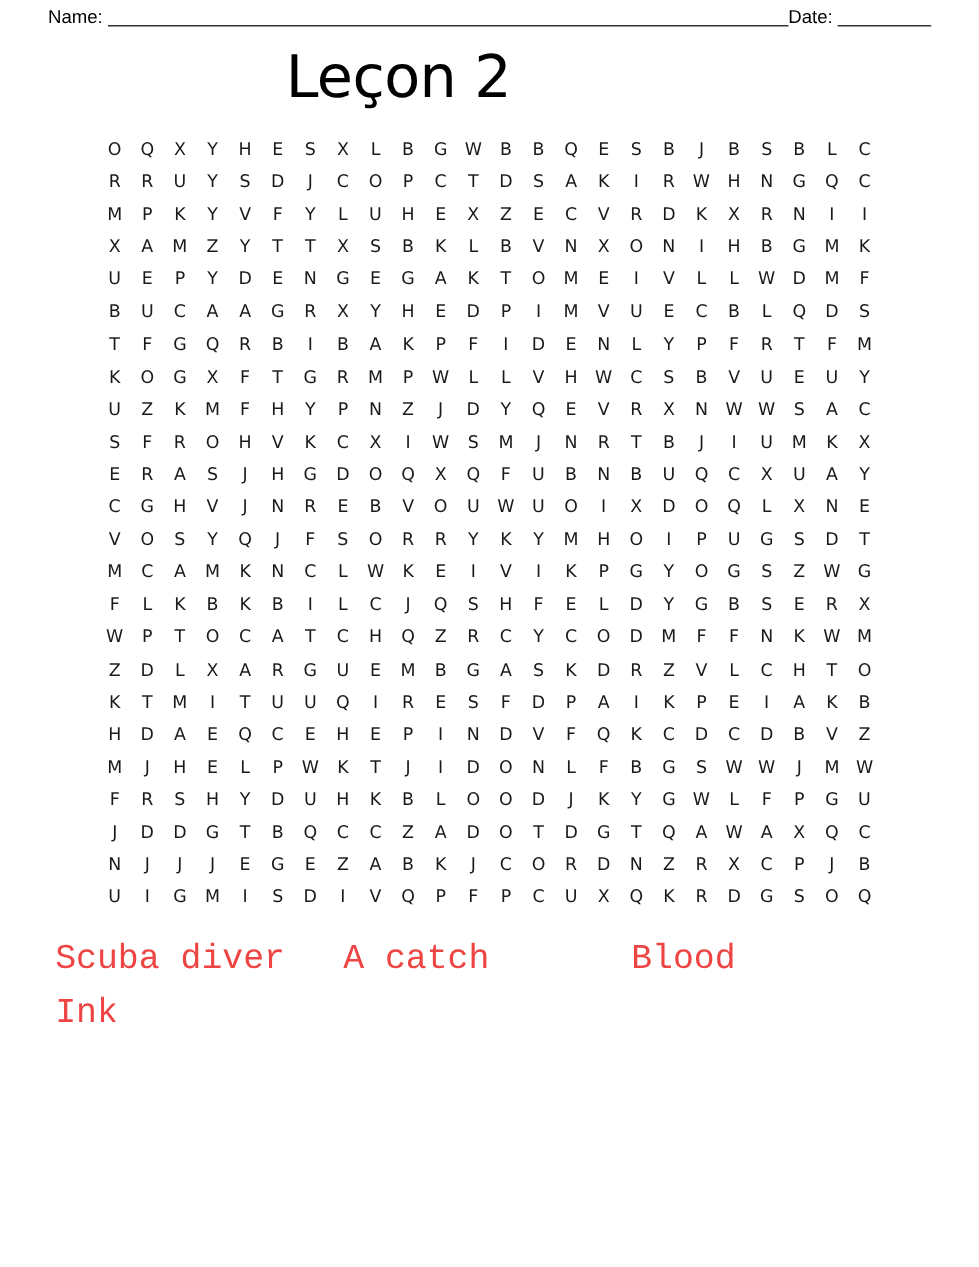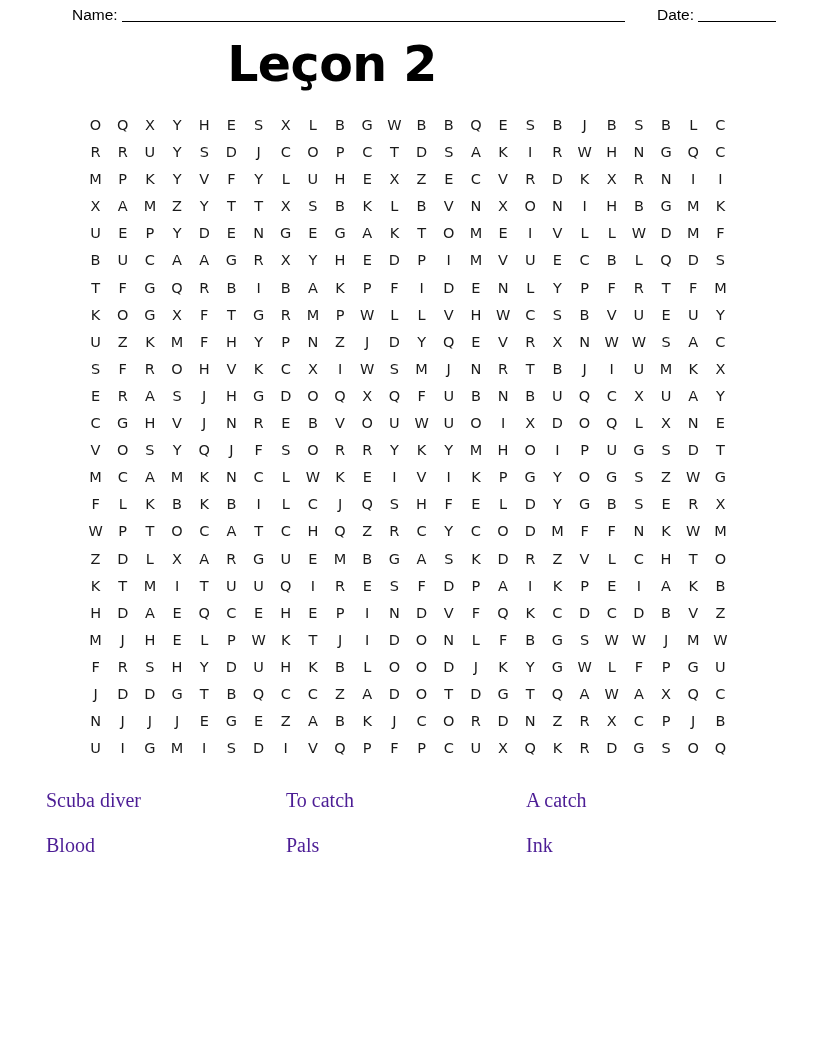--- a/index.html
+++ b/index.html
@@ -24,41 +24,40 @@
     width: 816px;
     height: 30px;
     display: flex;
     align-items: center;
     padding: 0 40px;
     box-sizing: border-box;
     font-size: 15.5px;
   }
   .field-label {
     white-space: nowrap;
-    margin-left: 32px;
   }
   .rule {
     border-bottom: 1px solid #000;
     height: 13px;
     margin-left: 4px;
   }
   #name-rule { flex: 1 1 auto; }
   #date-rule { width: 78px; }
   #date-label { }
 
   
   #puzzle-title {
     position: absolute;
     left: 0;
     top: 34px;
     width: 664px;
     text-align: center;
     font-size: 49px;
     line-height: 62px;
-    font-weight: 700;
+    font-weight: 400;
     font-family: "DejaVu Sans", sans-serif;
     letter-spacing: -0.5px;
   }
 
   
   #letter-grid {
     position: absolute;
     left: 82px;
     top: 112px;
     width: 652px;
@@ -81,23 +80,23 @@
     left: 46px;
     top: 778px;
     width: 724px;
     display: grid;
     grid-template-columns: 240px 240px 244px;
     row-gap: 0px;
   }
   .word-item {
     height: 44.5px;
     line-height: 44.5px;
-    font-size: 20px;
-    font-family: Liberation Serif, serif;
-    color: #4c1d95;
+    font-size: 29px;
+    font-family: Liberation Mono, monospace;
+    color: #ef4444;
     white-space: nowrap;
     overflow: hidden;
   }
   .word-item.empty { visibility: hidden; }
 </style>
 </head>
 <body>
 
 <div id="name-date-row">
   <span class="field-label">Name:</span>
@@ -682,19 +681,17 @@
     <div class="grid-cell">R</div>
     <div class="grid-cell">D</div>
     <div class="grid-cell">G</div>
     <div class="grid-cell">S</div>
     <div class="grid-cell">O</div>
     <div class="grid-cell">Q</div>
   </div>
 
 <div id="word-list">
     <div class="word-item">Scuba diver</div>
-    <div class="word-item">To catch</div>
     <div class="word-item">A catch</div>
     <div class="word-item">Blood</div>
-    <div class="word-item">Pals</div>
     <div class="word-item">Ink</div>
     <div class="word-item empty"></div>
   </div>
 
 </body></html>

